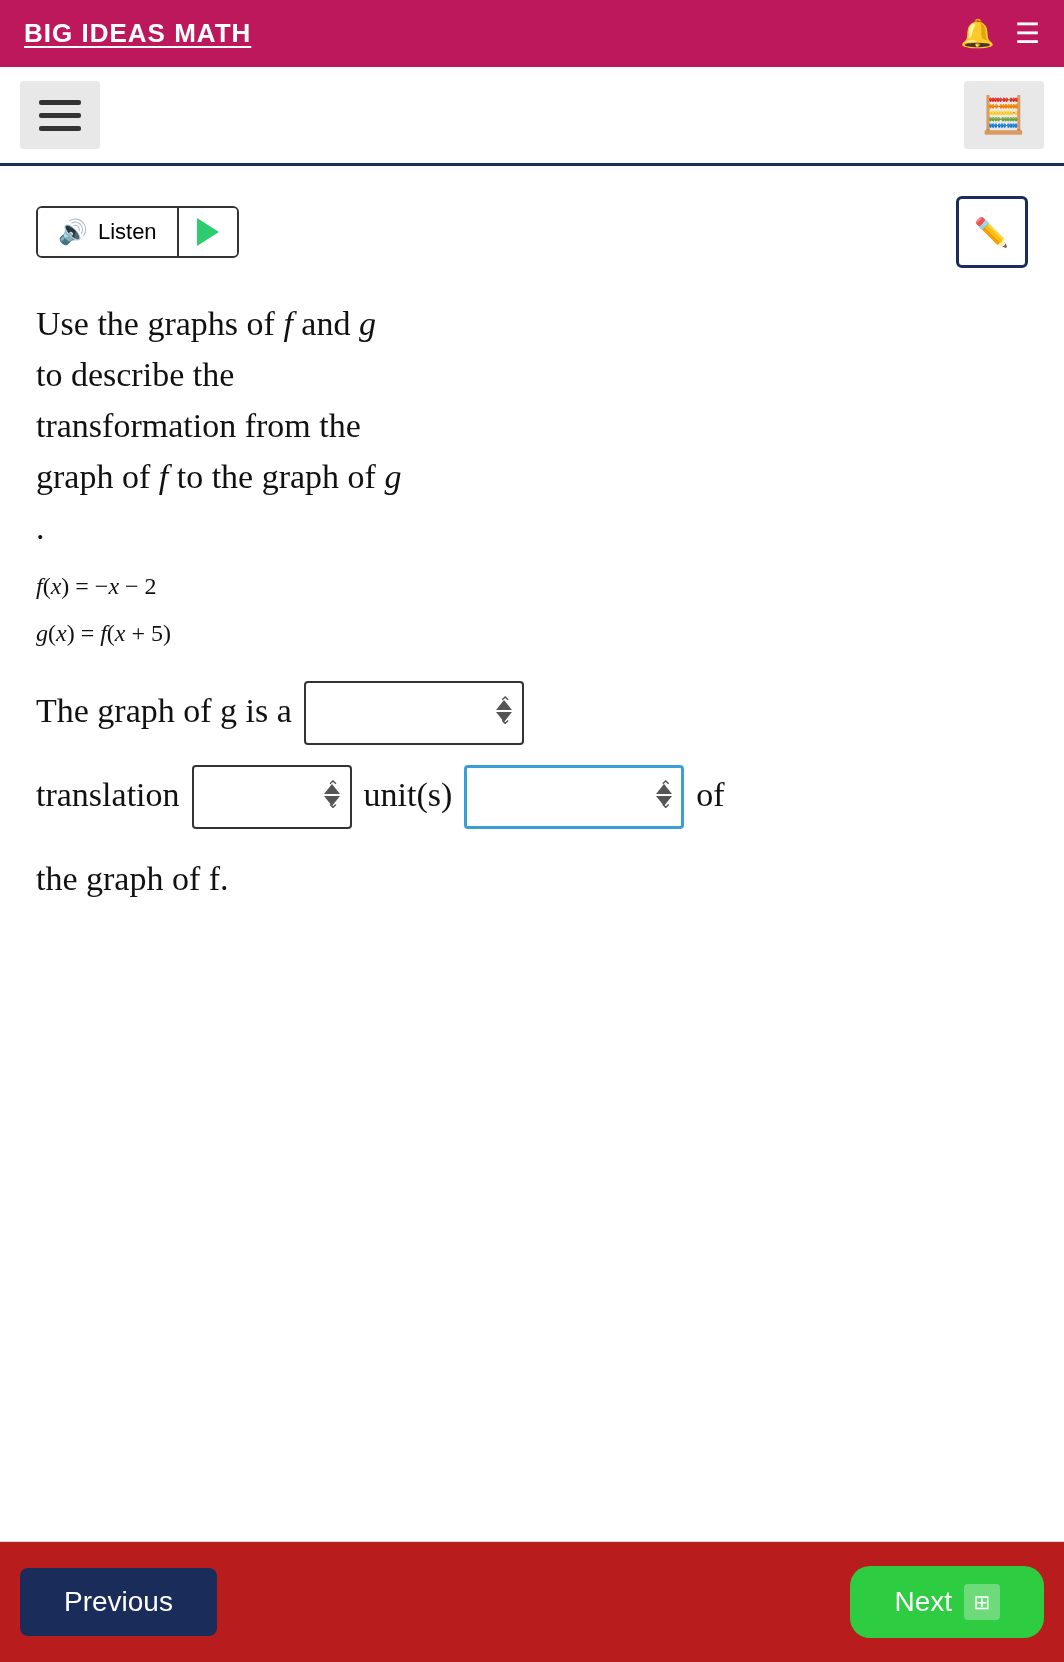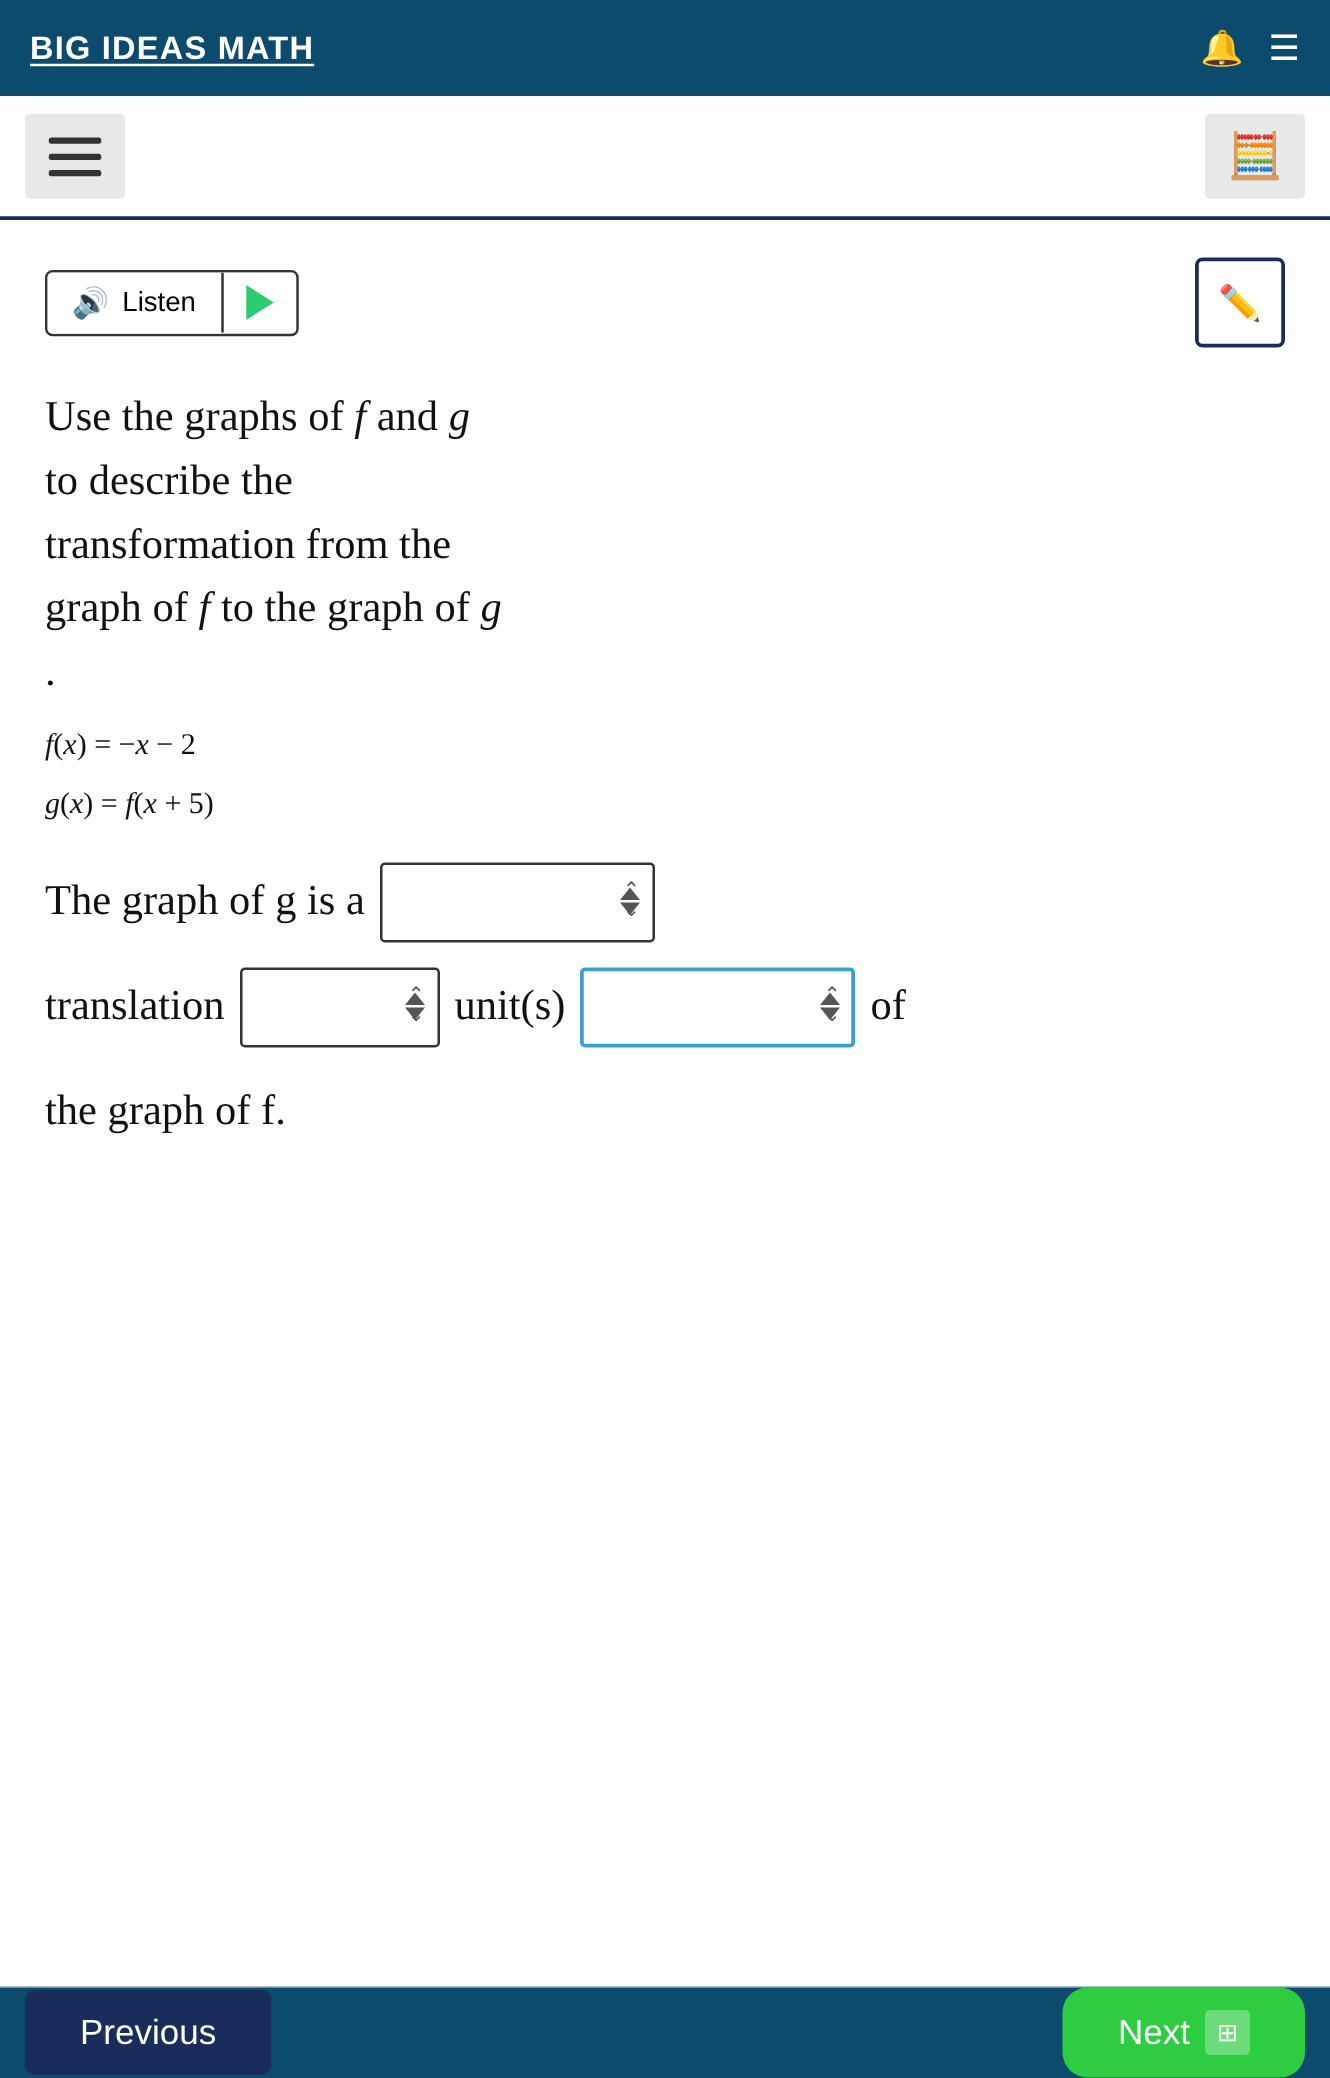--- a/index.html
+++ b/index.html
@@ -7,26 +7,26 @@
     body {
       font-family: 'Times New Roman', Times, serif;
       background: #fff;
       width: 1064px;
       min-height: 1662px;
       overflow-x: hidden;
     }
 
     
     .top-nav {
-      background: #0c4a6e;
+      background: #be185d;
       display: flex;
       align-items: center;
       justify-content: space-between;
       padding: 10px 24px;
-      height: 77px;
+      height: 67px;
     }
 
     .top-nav-title {
       color: #fff;
       font-family: Arial, sans-serif;
       font-size: 26px;
       font-weight: bold;
       letter-spacing: 1px;
       text-decoration: underline;
       text-underline-offset: 4px;
@@ -262,22 +262,22 @@
     }
 
     
     .bottom-nav {
       position: fixed;
       bottom: 0;
       width: 1064px;
       display: flex;
       justify-content: space-between;
       align-items: center;
-      padding: 0 20px;
-      background: #0c4a6e;
+      padding: 24px 20px;
+      background: #b91c1c;
       border-top: 1px solid #ddd;
     }
 
     .prev-btn {
       background: #1a2d5a;
       color: #fff;
       border: none;
       border-radius: 8px;
       padding: 18px 44px;
       font-size: 28px;

